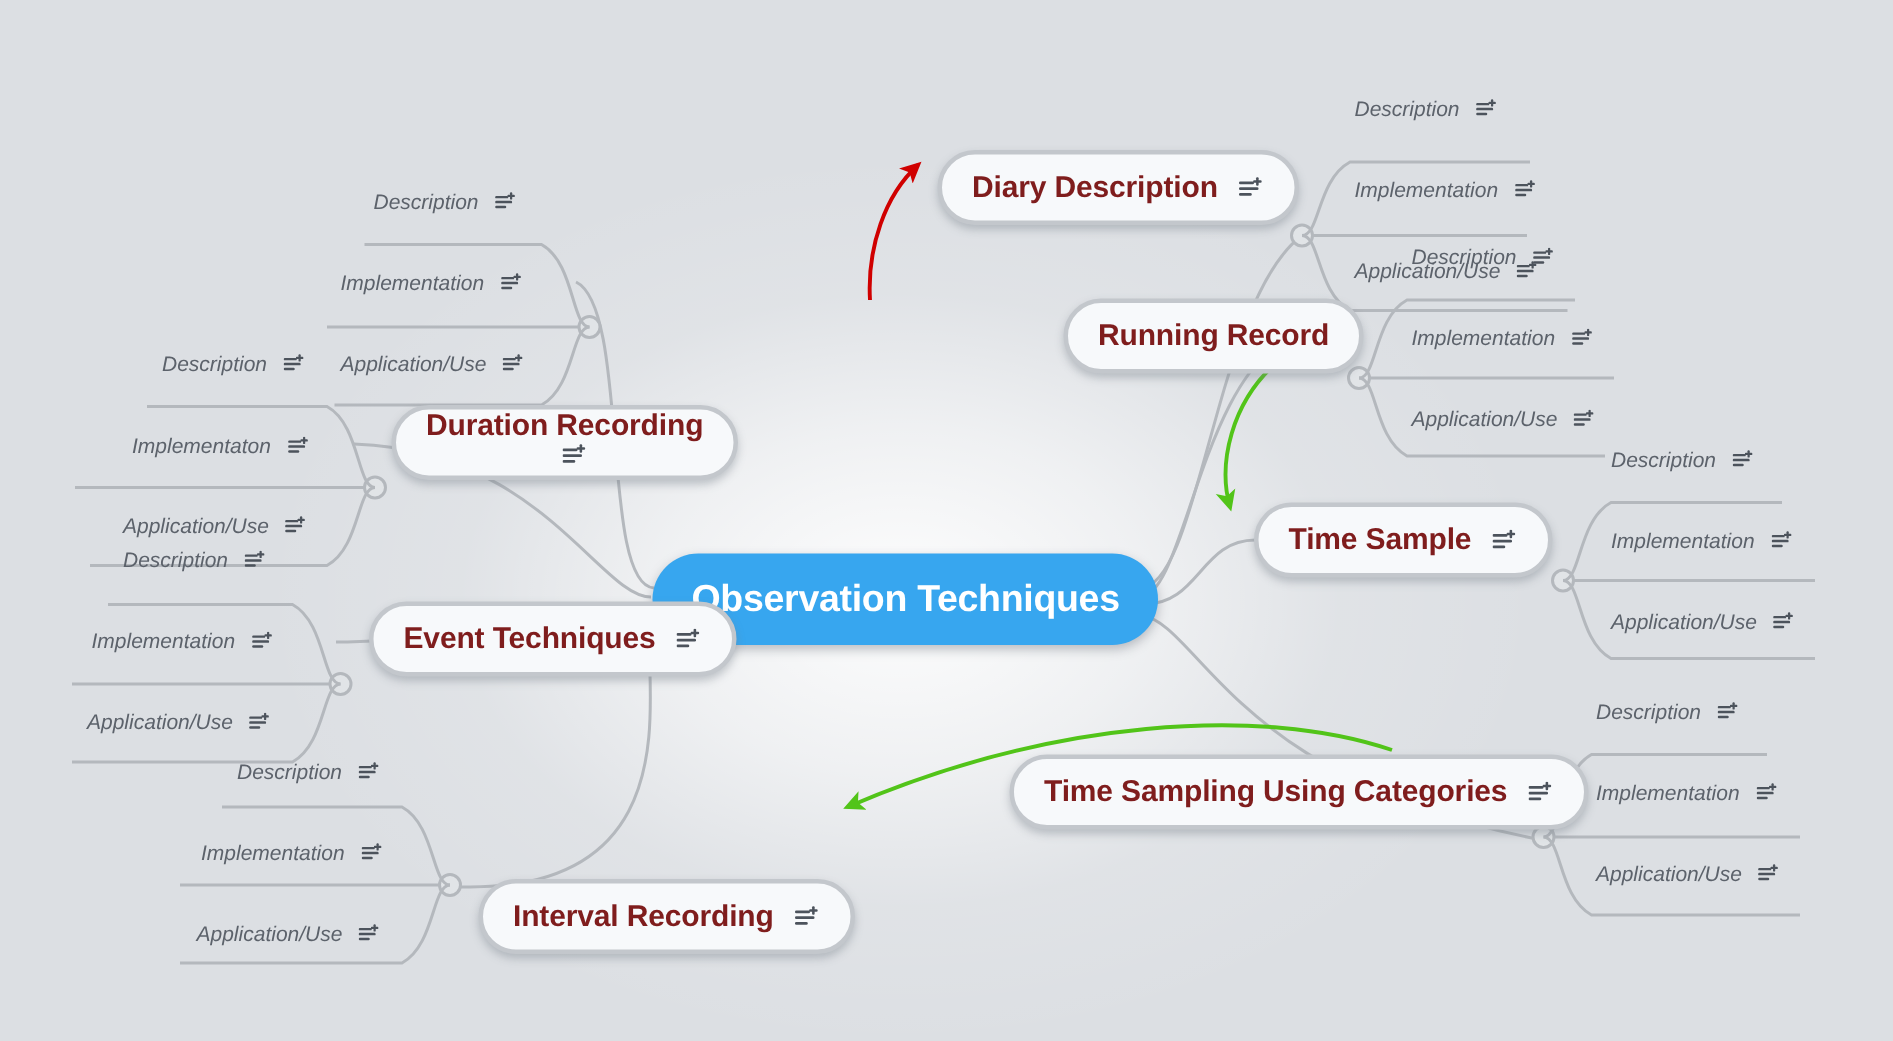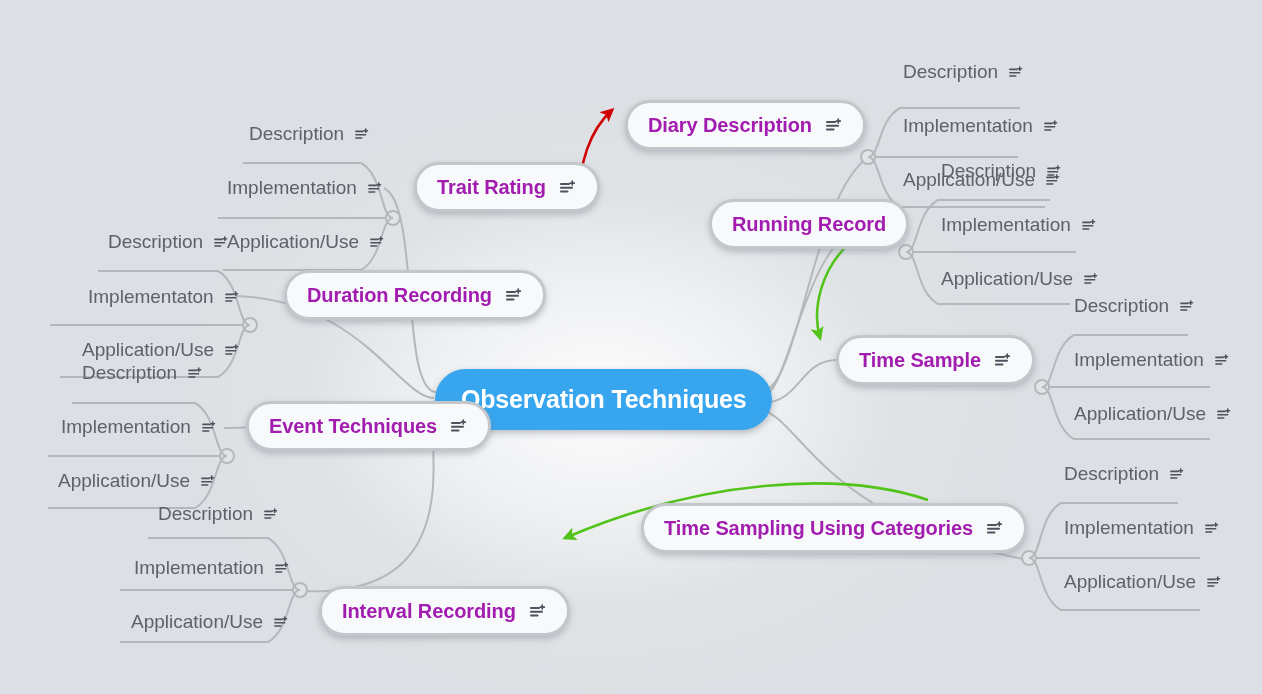--- a/index.html
+++ b/index.html
@@ -61,36 +61,37 @@
 
   .node-main {
     background: #f7f9fb;
     border: 3px solid #c3c7cc;
     border-radius: 28px;
     padding: 0 20px;
     height: 50px;
     box-shadow: 0 3px 6px rgba(120,128,138,0.42);
   }
   .node-main .label {
-    color: #a21caf;
+    color: #7f1d1d;
     font-size: 20px;
     font-weight: bold;
     letter-spacing: -0.1px;
   }
 
   .node-sub {
     background: transparent;
     border: none;
     padding: 0;
     height: 22px;
   }
   .node-sub .label {
     color: #5c626b;
-    font-size: 19px;
+    font-size: 14px;
     font-weight: normal;
+    font-style: italic;
   }
 
   
   .note-icon {
     display: inline-flex;
     align-items: center;
     justify-content: center;
     flex: none;
   }
   .node-main .note-icon { margin-left: 14px; }
@@ -206,95 +207,81 @@
         <rect x="9.4" y="2.2" width="5.7" height="1.7" rx="0.7"></rect>
       </g>
         </svg>
     </span>
   </div>
 
   <div class="node node-main" style="left:709px; top:199px;">
     <span class="label">Running Record</span>
   </div>
 
-  <div class="node node-main" style="left:641px; top:503px;align-items:center;">
+  <div class="node node-main" style="left:673px; top:503px;align-items:center;">
     <span class="label">Time Sampling Using Categories</span>
     <span class="note-icon">
       <svg width="17" height="15" viewBox="0 0 17 15">
           <g fill="#4c535c">
         <rect x="0" y="10.6" width="8.5" height="1.9" rx="0.9"></rect>
         <rect x="0" y="6.8" width="13" height="1.9" rx="0.9"></rect>
         <rect x="0" y="3.0" width="10" height="1.9" rx="0.9"></rect>
         <rect x="11.4" y="0.2" width="1.7" height="5.6" rx="0.7"></rect>
         <rect x="9.4" y="2.2" width="5.7" height="1.7" rx="0.7"></rect>
       </g>
         </svg>
     </span>
   </div>
 
-  <div class="node node-main" style="left:414px; top:162px;">
-    <span class="label">Trait Rating</span>
+
+  <div class="node node-main" style="left:261px; top:270px;flex-direction:column;">
+    <span class="label">Duration Recording</span>
     <span class="note-icon">
       <svg width="17" height="15" viewBox="0 0 17 15">
           <g fill="#4c535c">
         <rect x="0" y="10.6" width="8.5" height="1.9" rx="0.9"></rect>
         <rect x="0" y="6.8" width="13" height="1.9" rx="0.9"></rect>
         <rect x="0" y="3.0" width="10" height="1.9" rx="0.9"></rect>
         <rect x="11.4" y="0.2" width="1.7" height="5.6" rx="0.7"></rect>
         <rect x="9.4" y="2.2" width="5.7" height="1.7" rx="0.7"></rect>
       </g>
         </svg>
     </span>
   </div>
 
-  <div class="node node-main" style="left:284px; top:270px;">
-    <span class="label">Duration Recording</span>
+  <div class="node node-main" style="left:246px; top:401px;">
+    <span class="label">Event Techniques</span>
     <span class="note-icon">
       <svg width="17" height="15" viewBox="0 0 17 15">
           <g fill="#4c535c">
         <rect x="0" y="10.6" width="8.5" height="1.9" rx="0.9"></rect>
         <rect x="0" y="6.8" width="13" height="1.9" rx="0.9"></rect>
         <rect x="0" y="3.0" width="10" height="1.9" rx="0.9"></rect>
         <rect x="11.4" y="0.2" width="1.7" height="5.6" rx="0.7"></rect>
         <rect x="9.4" y="2.2" width="5.7" height="1.7" rx="0.7"></rect>
       </g>
         </svg>
     </span>
   </div>
 
-  <div class="node node-main" style="left:246px; top:401px;">
-    <span class="label">Event Techniques</span>
+  <div class="node node-main" style="left:319px; top:542px;margin-top:44px;">
+    <span class="label">Interval Recording</span>
     <span class="note-icon">
       <svg width="17" height="15" viewBox="0 0 17 15">
           <g fill="#4c535c">
         <rect x="0" y="10.6" width="8.5" height="1.9" rx="0.9"></rect>
         <rect x="0" y="6.8" width="13" height="1.9" rx="0.9"></rect>
         <rect x="0" y="3.0" width="10" height="1.9" rx="0.9"></rect>
         <rect x="11.4" y="0.2" width="1.7" height="5.6" rx="0.7"></rect>
         <rect x="9.4" y="2.2" width="5.7" height="1.7" rx="0.7"></rect>
       </g>
         </svg>
     </span>
   </div>
 
-  <div class="node node-main" style="left:319px; top:542px;margin-top:44px;">
-    <span class="label">Interval Recording</span>
-    <span class="note-icon">
-      <svg width="17" height="15" viewBox="0 0 17 15">
-          <g fill="#4c535c">
-        <rect x="0" y="10.6" width="8.5" height="1.9" rx="0.9"></rect>
-        <rect x="0" y="6.8" width="13" height="1.9" rx="0.9"></rect>
-        <rect x="0" y="3.0" width="10" height="1.9" rx="0.9"></rect>
-        <rect x="11.4" y="0.2" width="1.7" height="5.6" rx="0.7"></rect>
-        <rect x="9.4" y="2.2" width="5.7" height="1.7" rx="0.7"></rect>
-      </g>
-        </svg>
-    </span>
-  </div>
-
   <div class="node node-sub" style="left:903px; top:61px;">
     <span class="label">Description</span>
     <span class="note-icon">
         <svg width="15" height="13" viewBox="0 0 17 15">
           <g fill="#4c535c">
             <rect x="0" y="10.6" width="8.5" height="1.9" rx="0.9"></rect>
             <rect x="0" y="6.8" width="13" height="1.9" rx="0.9"></rect>
             <rect x="0" y="3.0" width="10" height="1.9" rx="0.9"></rect>
             <rect x="11.4" y="0.2" width="1.7" height="5.6" rx="0.7"></rect>
             <rect x="9.4" y="2.2" width="5.7" height="1.7" rx="0.7"></rect>

